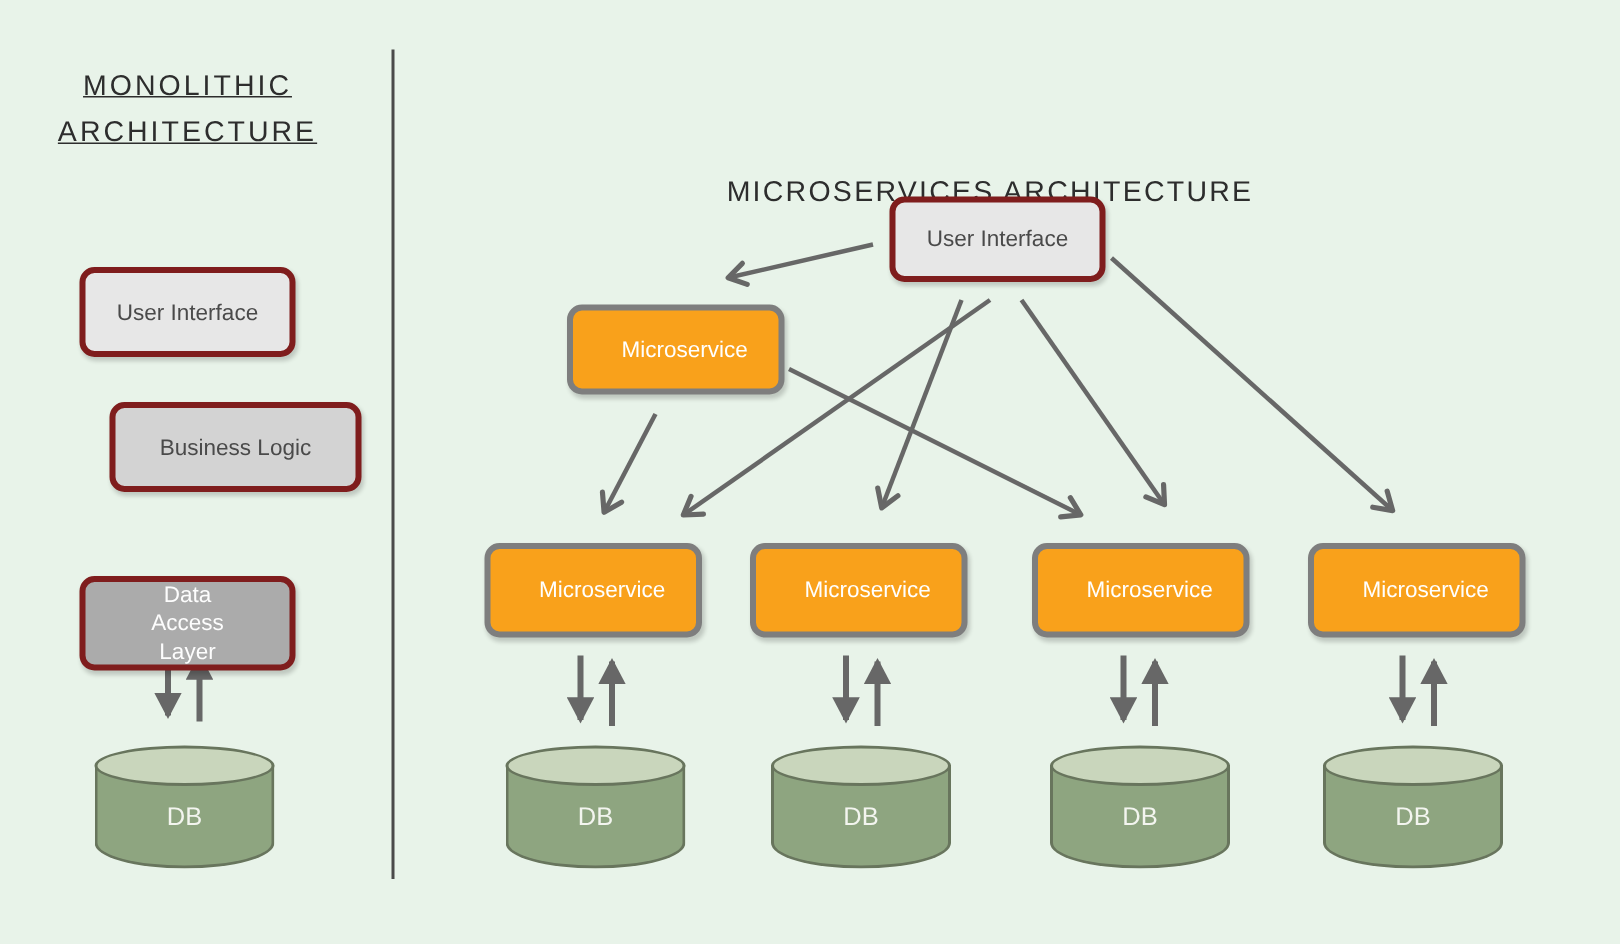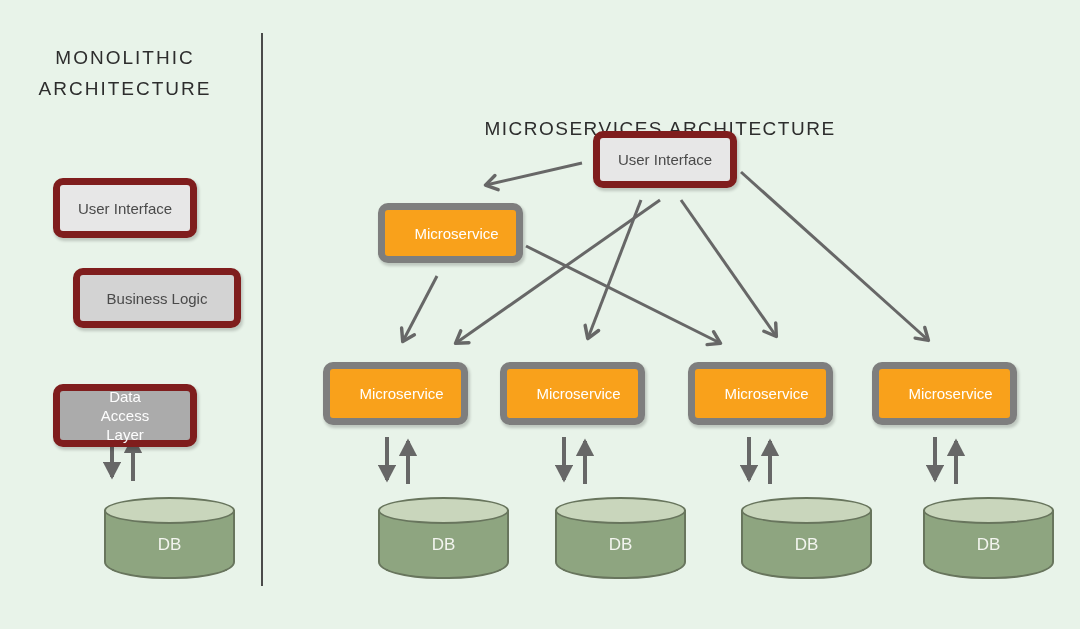--- a/index.html
+++ b/index.html
@@ -7,36 +7,36 @@
     width:1080px;height:629px;position:relative;overflow:hidden;
     background:#e8f3e9;
     font-family:"Liberation Sans", sans-serif;
     -webkit-font-smoothing:antialiased;
   }
   
   .title{
     position:absolute;text-align:center;color:#2d2d2d;
     font-size:19px;letter-spacing:2px;line-height:31px;font-weight:400;
   }
-  #left-title{left:25px;top:42px;width:200px;}
+  #left-title{left:25px;top:42px;width:200px;text-decoration:underline;}
   #right-title{left:300px;top:65px;width:720px;letter-spacing:1.5px;margin-top:48px;}
   
   .node{
     position:absolute;display:flex;align-items:center;justify-content:center;
-    text-align:center;border:7px solid #7f1d1d;border-radius:10px;
+    text-align:center;border:4px solid #7f1d1d;border-radius:10px;
     font-size:15px;color:#4a4a4a;
     box-shadow:1.5px 2.5px 3px rgba(0,0,0,0.18);
     box-sizing:border-box;line-height:19px;
   }
   .gray-1{background:#e7e7e7;}
   .gray-2{background:#d3d3d3;}
   .gray-3{background:#ababab;color:#fdfdfd;margin-top:26px;}
   .orange{background:#f9a11b;color:#ffffff;border-color:#7e7e7e;padding-left:12px;}
   
-  .db{position:absolute;width:131px;height:82px;margin-left:41px;}
+  .db{position:absolute;width:120px;height:82px;}
   .db-body{
     position:absolute;left:0;top:13px;right:0;bottom:0;box-sizing:border-box;
     background:#8ea580;border:2px solid #68755d;border-top:none;
     border-radius:0 0 60px 60px / 0 0 17px 17px;
   }
   .db-top{
     position:absolute;left:0;top:0;right:0;height:27px;box-sizing:border-box;
     background:#c9d6bc;border:2px solid #68755d;border-radius:50%;
   }
   .db-label{

